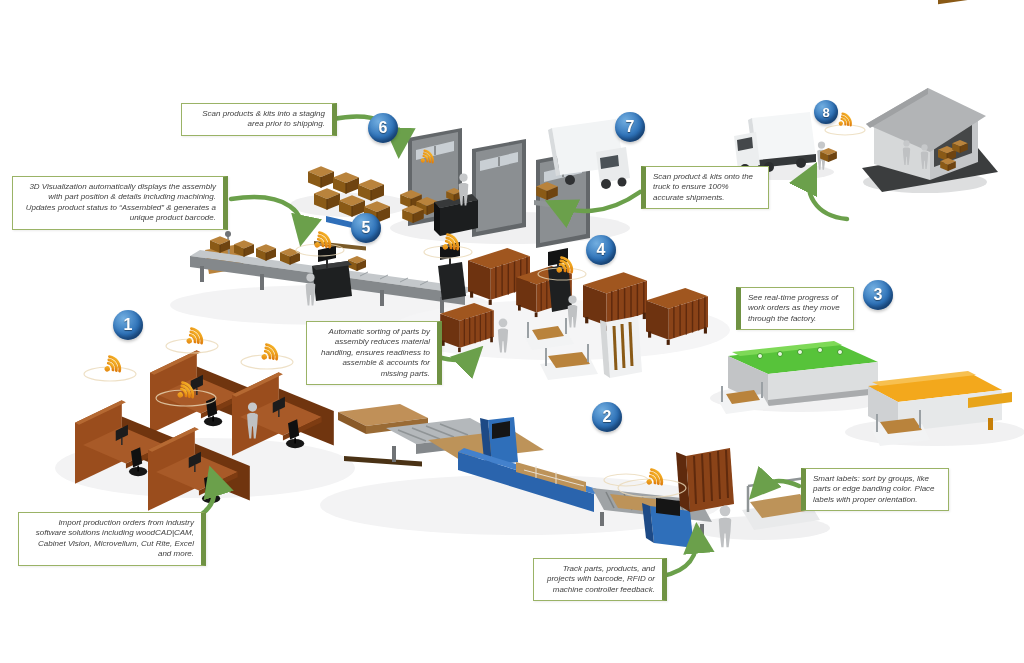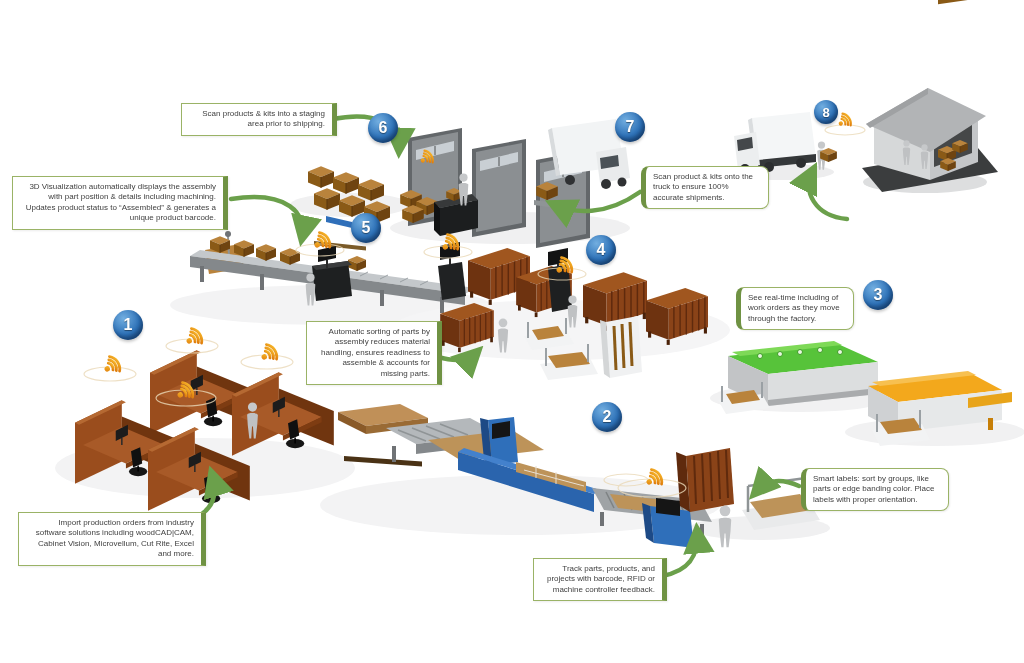--- a/index.html
+++ b/index.html
@@ -1,22 +1,22 @@
 <!DOCTYPE html>
 <html><head>
 <meta charset="utf-8">
 <style>
   html,body{margin:0;padding:0;background:#fff;}
   .stage{position:relative;width:1024px;height:663px;background:#ffffff;overflow:hidden;
          font-family:"Liberation Sans",sans-serif;}
   .scene{position:absolute;left:0;top:0;width:1024px;height:663px;}
   .callout{position:absolute;background:#fff;border:1px solid #9ab366;color:#3f3f3f;
-           font-size:8px;line-height:1.3;padding:5px 7px;box-shadow:1px 1px 2px rgba(0,0,0,.08);}
+           font-size:8px;line-height:1.3;padding:5px 7px;box-shadow:1px 1px 2px rgba(0,0,0,.08);font-style:italic;}
   .bar-right{border-right:5px solid #6f9243;text-align:right;}
-  .bar-left{border-left:5px solid #6f9243;text-align:left;border-radius:8px;}
+  .bar-left{border-left:5px solid #6f9243;text-align:left;}
   .badge{position:absolute;width:30px;height:30px;border-radius:50%;
          background:radial-gradient(circle at 35% 28%, #72aee0 0%, #2e72b8 55%, #1b4e85 85%, #123a63 100%);
          color:#fff;font-weight:bold;font-size:16px;display:flex;align-items:center;justify-content:center;
          text-shadow:0 1px 1px rgba(0,0,0,.45);
          box-shadow:inset -2px -3px 4px rgba(10,35,70,.45), 0 2px 3px rgba(0,0,0,.22);}
   .badge.small{width:24px;height:24px;font-size:13px;}
   .wifi{position:absolute;width:30px;height:30px;}
   .wifi.small{width:24px;height:24px;}
 </style>
 </head>
@@ -440,21 +440,21 @@
 <div class="callout bar-right" style="left:181px;top:103px;width:136px">
   <span>Scan products &amp; kits into a staging area prior to shipping.</span>
 </div>
 <div class="callout bar-right" style="left:12px;top:176px;width:196px">
   <span>3D Visualization automatically displays the assembly with part position &amp; details including machining. Updates product status to “Assembled” &amp; generates a unique product barcode.</span>
 </div>
 <div class="callout bar-left" style="left:641px;top:166px;width:108px">
   <span>Scan product &amp; kits onto the truck to ensure 100% accurate shipments.</span>
 </div>
 <div class="callout bar-left" style="left:736px;top:287px;width:98px">
-  <span>See real-time including of work orders as they move through the factory.</span>
+  <span>See real-time progress of work orders as they move through the factory.</span>
 </div>
 <div class="callout bar-right" style="left:306px;top:321px;width:116px">
   <span>Automatic sorting of parts by assembly reduces material handling, ensures readiness to assemble &amp; accounts for missing parts.</span>
 </div>
 <div class="callout bar-right" style="left:18px;top:512px;width:168px">
   <span>Import production orders from industry software solutions including woodCAD|CAM, Cabinet Vision, Microvellum, Cut Rite, Excel and more.</span>
 </div>
 <div class="callout bar-left" style="left:801px;top:468px;width:128px">
   <span>Smart labels: sort by groups, like parts or edge banding color. Place labels with proper orientation.</span>
 </div>

